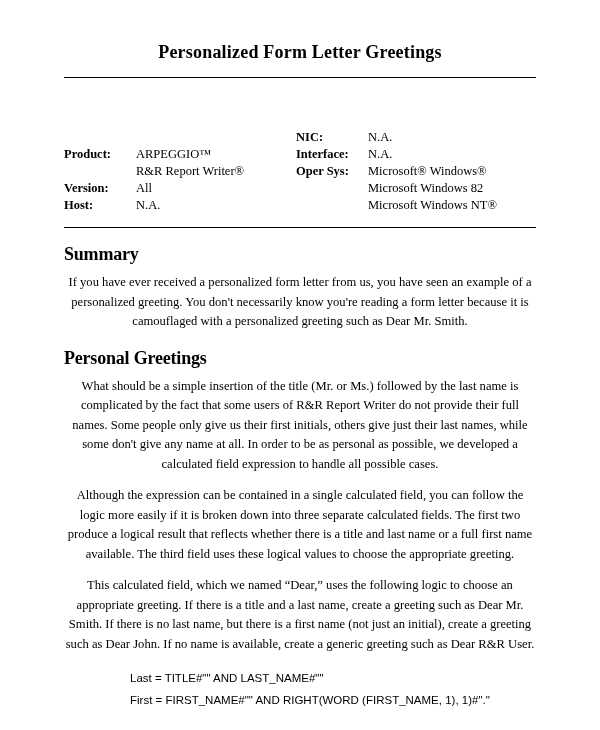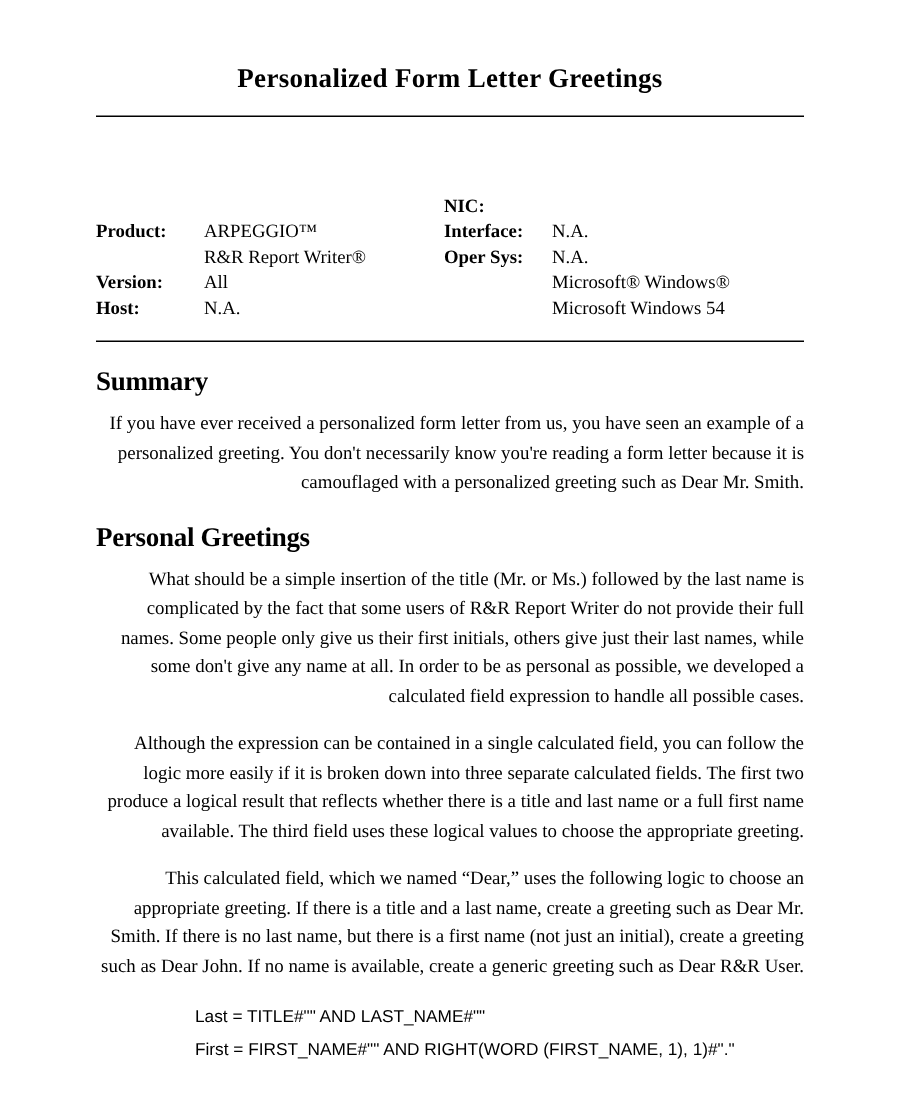--- a/index.html
+++ b/index.html
@@ -61,21 +61,21 @@
     font-family: Liberation Serif, serif;
     font-size: 18px;
     font-weight: bold;
     margin: 16px 0 8px 0;
     letter-spacing: -0.2px;
   }
   p.body {
     font-size: 12.6px;
     line-height: 1.55;
     margin: 0 0 12px 0;
-    text-align: right;
+    text-align: center;
   }
   .code-block {
     margin: 14px 0 0 66px;
     font-family: "Liberation Sans", sans-serif;
     font-size: 11.5px;
     line-height: 1.85;
   }
   .code-line { white-space: nowrap; }
 </style>
 </head>
@@ -107,21 +107,22 @@
         <div>NIC:</div>
         <div>Interface:</div>
         <div>Oper Sys:</div>
         <div></div>
         <div></div>
       </div>
       <div class="meta-values">
         <div>N.A.</div>
         <div>N.A.</div>
         <div>Microsoft® Windows®</div>
-        <div>Microsoft Windows 54</div>
+        <div>Microsoft Windows 82</div>
+        <div>Microsoft Windows NT®</div>
       </div>
     </div>
   </div>
 
   <hr class="rule">
 
   <h2 class="section">Summary</h2>
   <p class="body">If you have ever received a personalized form letter from us, you have seen an example of a personalized greeting. You don't necessarily know you're reading a form letter because it is camouflaged with a personalized greeting such as Dear Mr. Smith.</p>
 
   <h2 class="section">Personal Greetings</h2>

